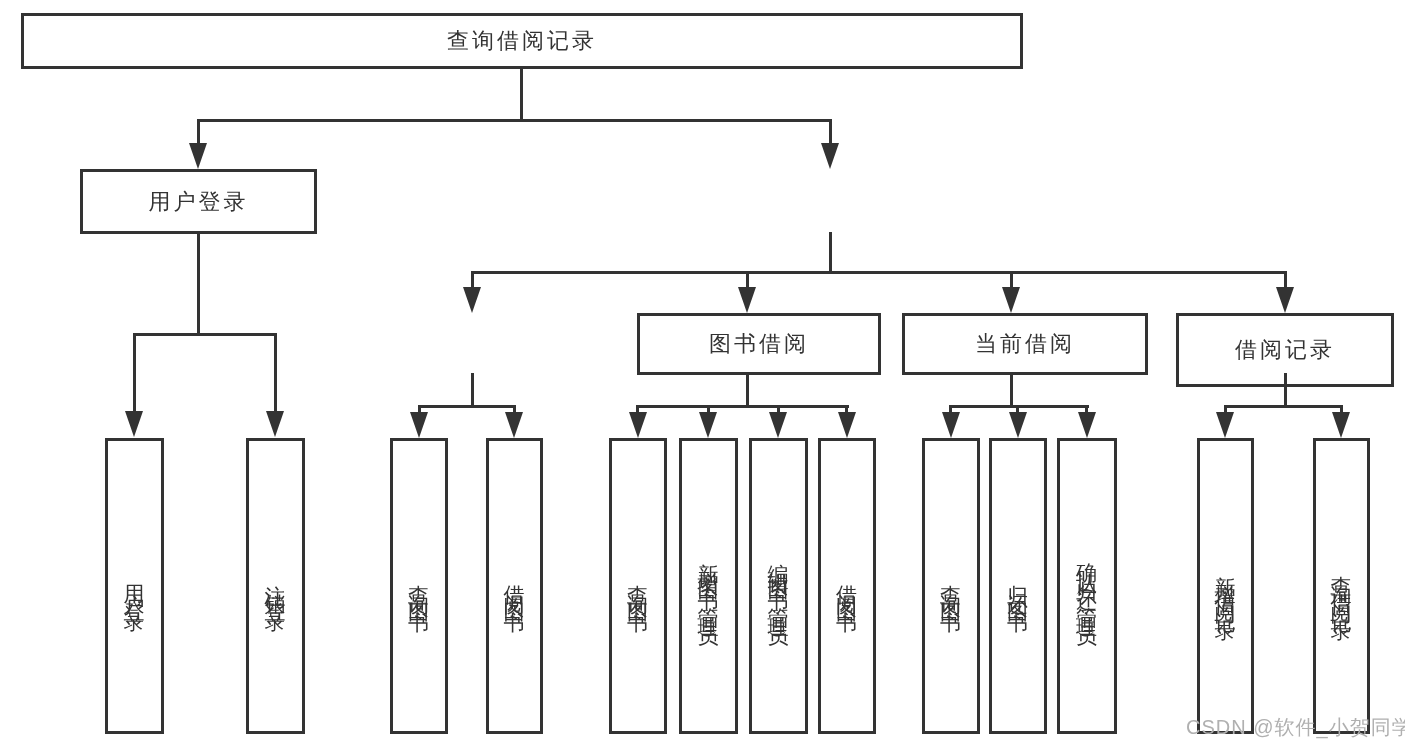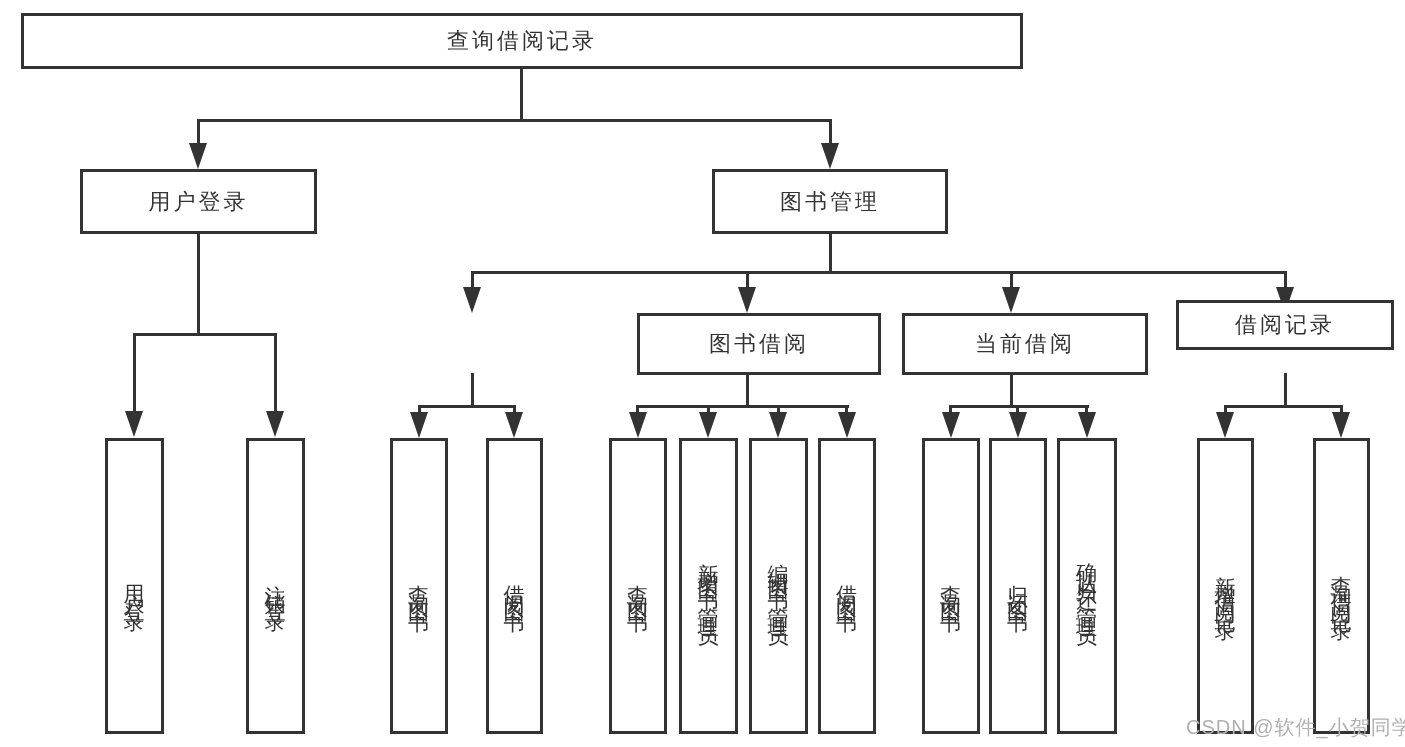--- a/index.html
+++ b/index.html
@@ -37,21 +37,20 @@
   <div class="box hbox" style="left:21px;top:13px;width:1002px;height:56px">查询借阅记录</div>
 
   <div class="vl" style="left:520px;top:69px;height:52px"></div>
   <div class="hl" style="left:197px;top:119px;width:635px"></div>
   <div class="vl" style="left:197px;top:119px;height:28px"></div>
   <div class="arr" style="left:189px;top:143px"></div>
   <div class="vl" style="left:829px;top:119px;height:28px"></div>
   <div class="arr" style="left:821px;top:143px"></div>
 
   <div class="box hbox" style="left:80px;top:169px;width:237px;height:65px">用户登录</div>
-  <div class="box hbox" style="left:712px;top:169px;width:236px;height:65px">图书管理</div>
 
   <div class="vl" style="left:197px;top:232px;height:104px"></div>
   <div class="hl" style="left:133px;top:333px;width:144px"></div>
   <div class="vl" style="left:133px;top:333px;height:82px"></div>
   <div class="arr" style="left:125px;top:411px"></div>
   <div class="vl" style="left:274px;top:333px;height:82px"></div>
   <div class="arr" style="left:266px;top:411px"></div>
 
   <div class="box vbox" style="left:105px;top:438px;width:59px;height:296px">用户登录</div>
   <div class="box vbox" style="left:246px;top:438px;width:59px;height:296px">注销登录</div>
@@ -62,21 +61,21 @@
   <div class="arr" style="left:463px;top:287px"></div>
   <div class="vl" style="left:746px;top:271px;height:20px"></div>
   <div class="arr" style="left:738px;top:287px"></div>
   <div class="vl" style="left:1010px;top:271px;height:20px"></div>
   <div class="arr" style="left:1002px;top:287px"></div>
   <div class="vl" style="left:1284px;top:271px;height:20px"></div>
   <div class="arr" style="left:1276px;top:287px"></div>
 
   <div class="box hbox" style="left:637px;top:313px;width:244px;height:62px">图书借阅</div>
   <div class="box hbox" style="left:902px;top:313px;width:246px;height:62px">当前借阅</div>
-  <div class="box hbox" style="left:1176px;top:300px;width:218px;height:50px">借阅记录</div>
+  <div class="box hbox" style="left:1176px;top:313px;width:218px;height:74px">借阅记录</div>
 
   <div class="vl" style="left:471px;top:373px;height:34px"></div>
   <div class="hl" style="left:418px;top:405px;width:98px"></div>
   <div class="vl" style="left:418px;top:405px;height:9px"></div>
   <div class="arr" style="left:410px;top:412px"></div>
   <div class="vl" style="left:513px;top:405px;height:9px"></div>
   <div class="arr" style="left:505px;top:412px"></div>
   <div class="box vbox" style="left:390px;top:438px;width:58px;height:296px">查询图书</div>
   <div class="box vbox" style="left:486px;top:438px;width:57px;height:296px">借阅图书</div>
 

